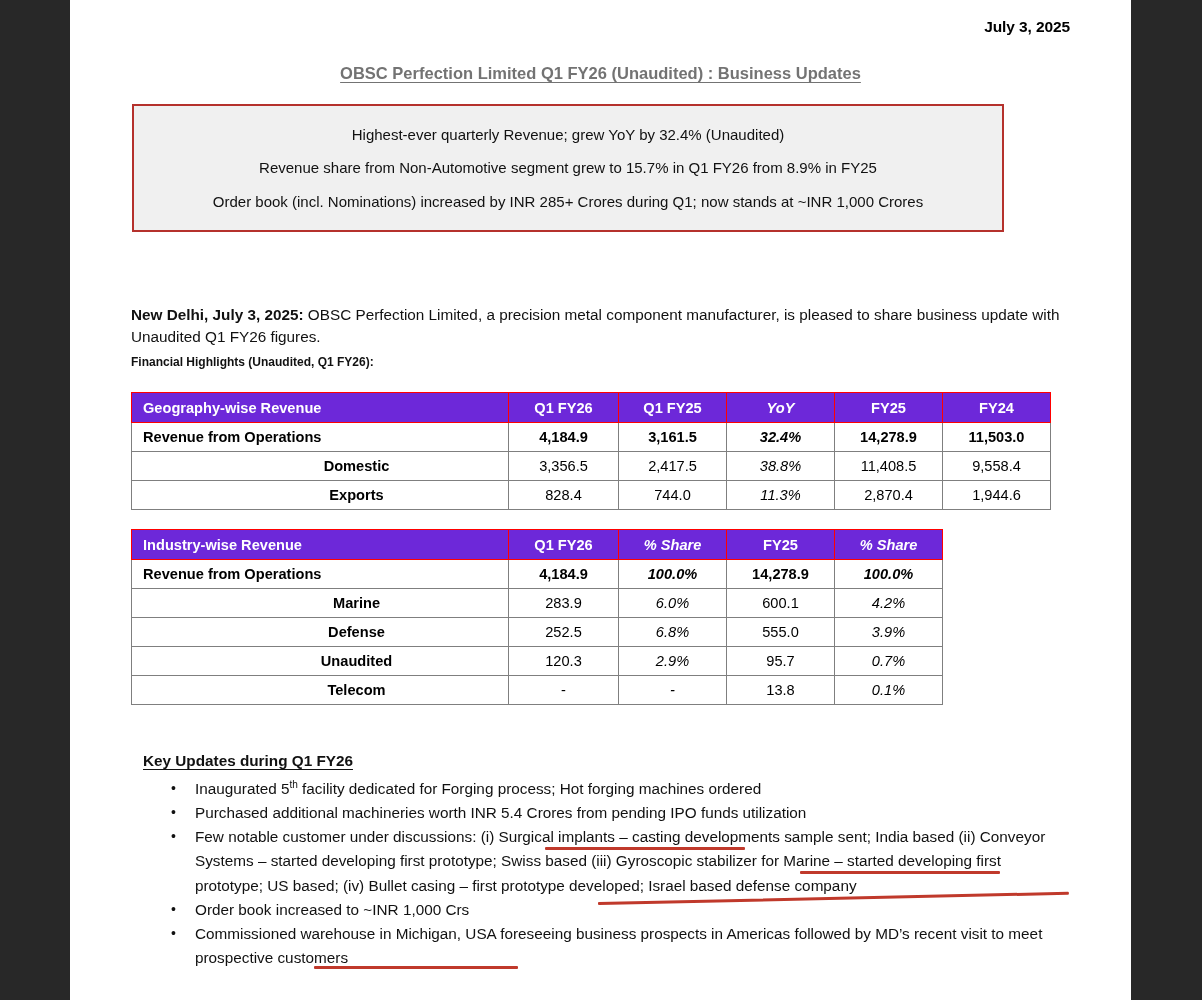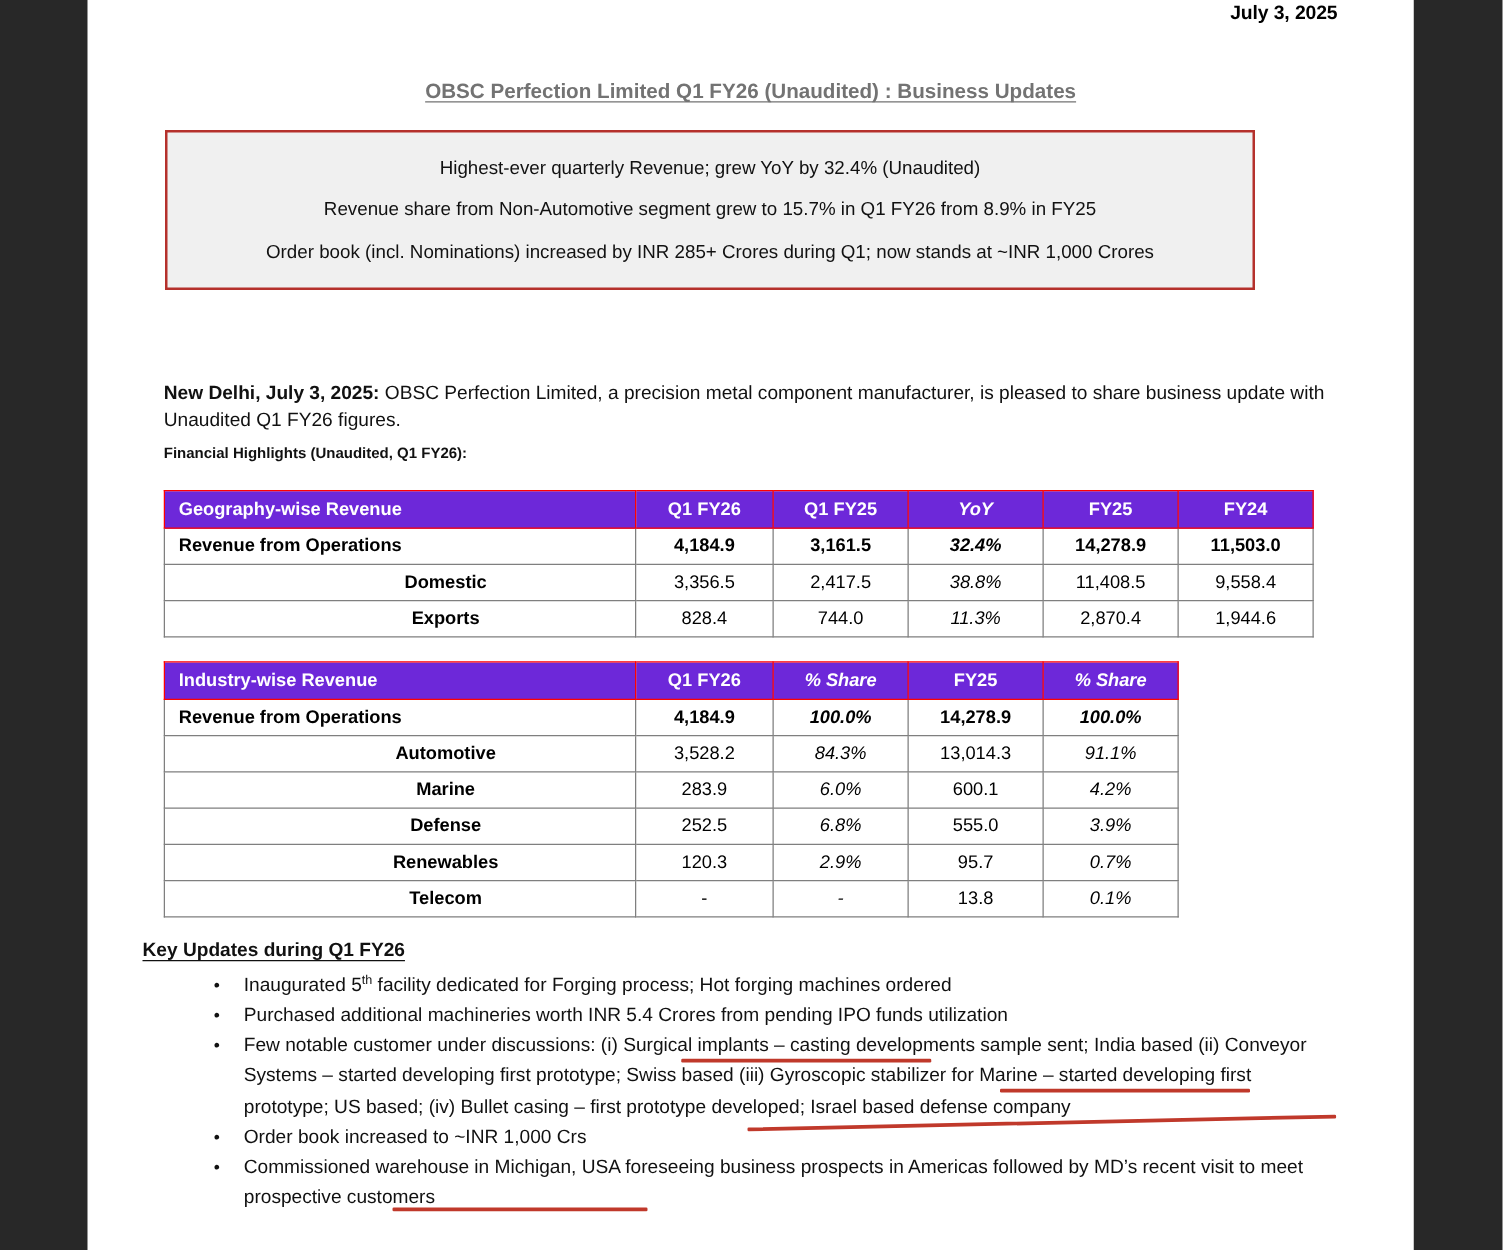--- a/index.html
+++ b/index.html
@@ -31,21 +31,21 @@
   .page-inner {
     position: relative;
     width: 100%;
     height: 100%;
   }
 
   
   .doc-date {
     position: absolute;
     right: 61px;
-    top: 2px;
+    top: 18px;
     font-size: 15.5px;
     font-weight: bold;
     color: #000;
     letter-spacing: -0.1px;
   }
 
   
   .doc-title {
     position: absolute;
     left: 0;
@@ -157,21 +157,21 @@
   td.num {
     text-align: center;
   }
   td.num.bold { font-weight: bold; }
   td.num.ital { font-style: italic; }
   td.num.bold-ital { font-weight: bold; font-style: italic; }
 
   
   .updates-heading {
     position: absolute;
-    left: 44px;
+    left: 73px;
     top: 752px;
     font-size: 15.3px;
     font-weight: bold;
     color: #111;
     text-decoration: underline;
     text-underline-offset: 3px;
   }
   .updates-list {
     position: absolute;
     left: 61px;
@@ -304,42 +304,35 @@
         </thead>
         <tbody>
           <tr>
             <td class="row-label">Revenue from Operations</td>
             <td class="num bold">4,184.9</td>
             <td class="num bold-ital">100.0%</td>
             <td class="num bold">14,278.9</td>
             <td class="num bold-ital">100.0%</td>
           </tr>
           <tr>
-            <td class="row-label indent">Automotive</td>
-            <td class="num">3,528.2</td>
-            <td class="num ital">84.3%</td>
-            <td class="num">13,014.3</td>
-            <td class="num ital">91.1%</td>
-          </tr>
-          <tr>
             <td class="row-label indent">Marine</td>
             <td class="num">283.9</td>
             <td class="num ital">6.0%</td>
             <td class="num">600.1</td>
             <td class="num ital">4.2%</td>
           </tr>
           <tr>
             <td class="row-label indent">Defense</td>
             <td class="num">252.5</td>
             <td class="num ital">6.8%</td>
             <td class="num">555.0</td>
             <td class="num ital">3.9%</td>
           </tr>
           <tr>
-            <td class="row-label indent">Renewables</td>
+            <td class="row-label indent">Unaudited</td>
             <td class="num">120.3</td>
             <td class="num ital">2.9%</td>
             <td class="num">95.7</td>
             <td class="num ital">0.7%</td>
           </tr>
           <tr>
             <td class="row-label indent">Telecom</td>
             <td class="num">-</td>
             <td class="num ital">-</td>
             <td class="num">13.8</td>

